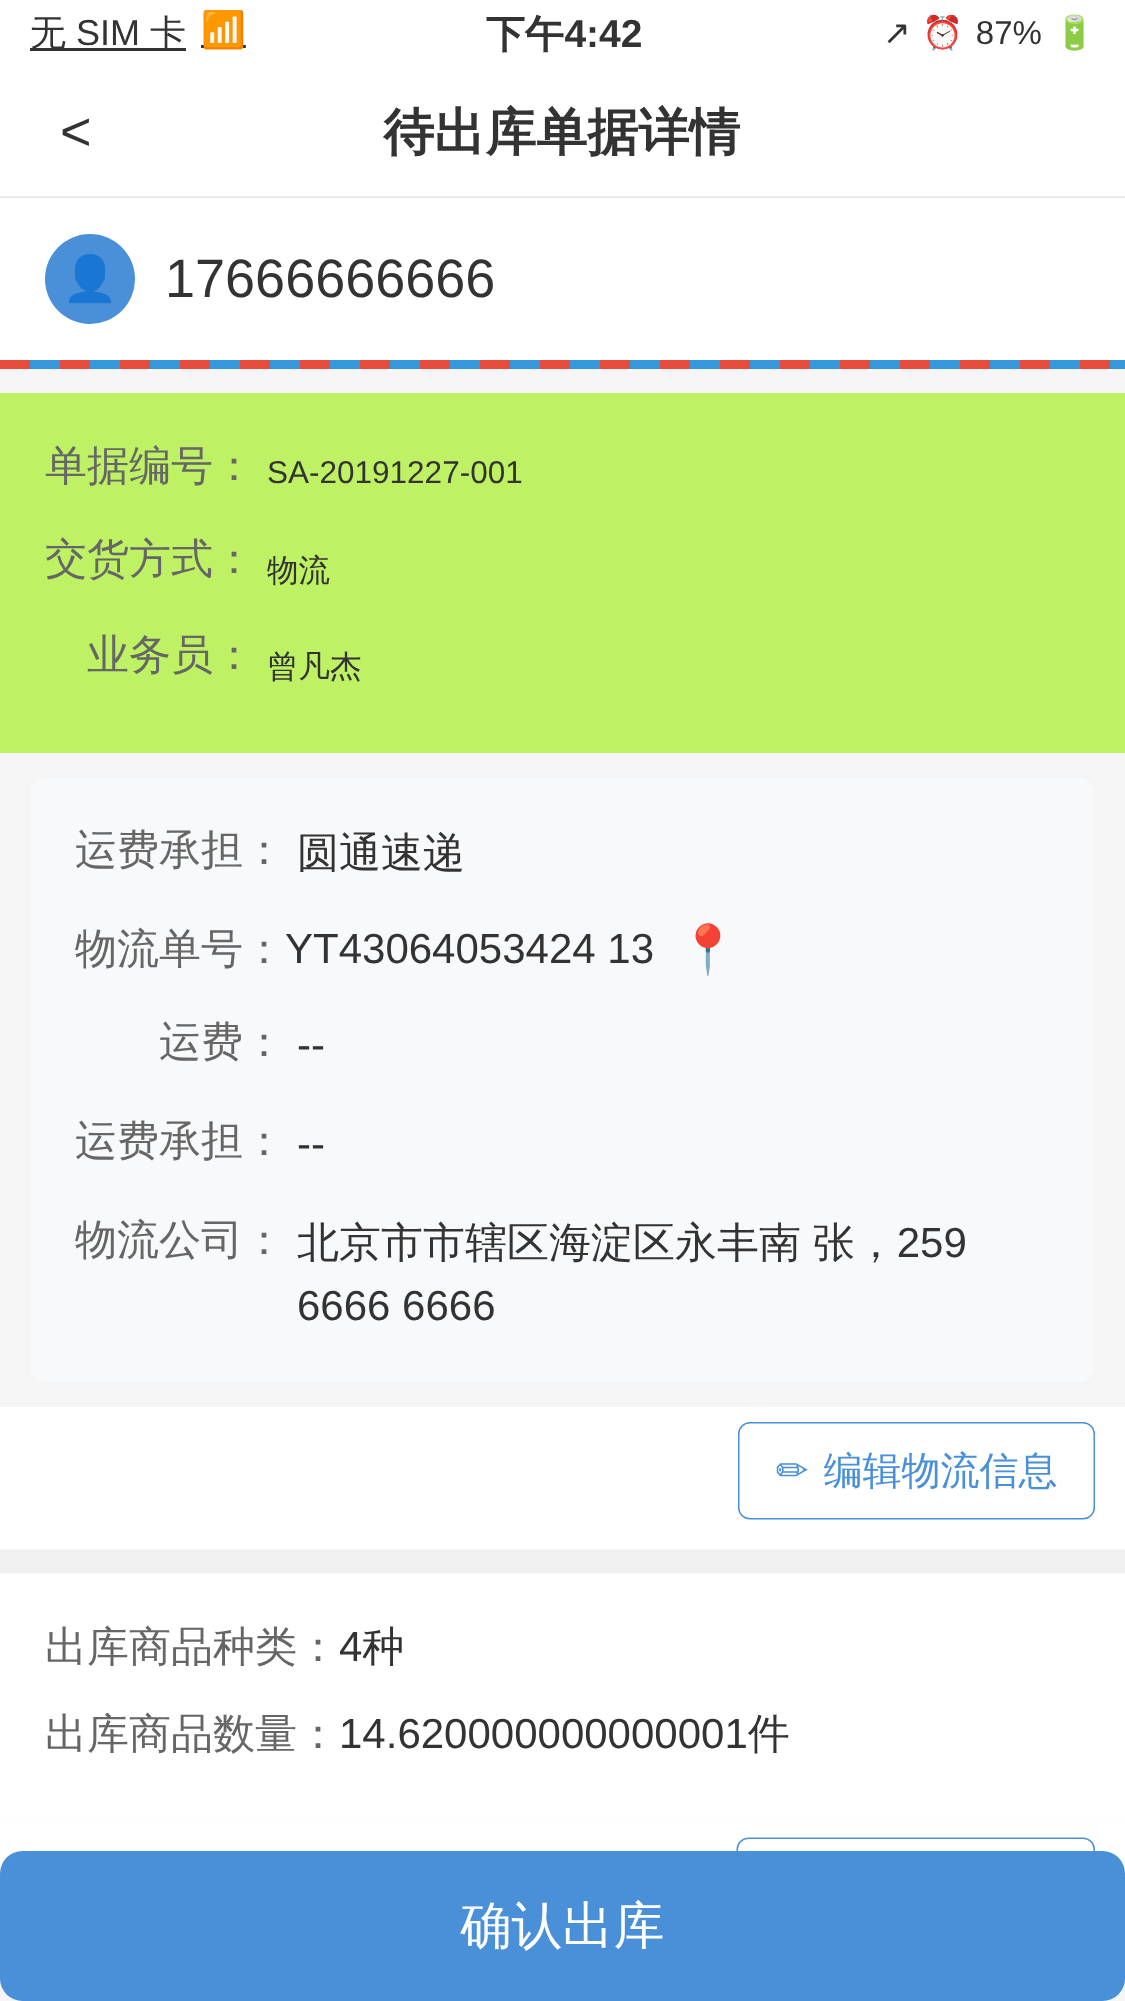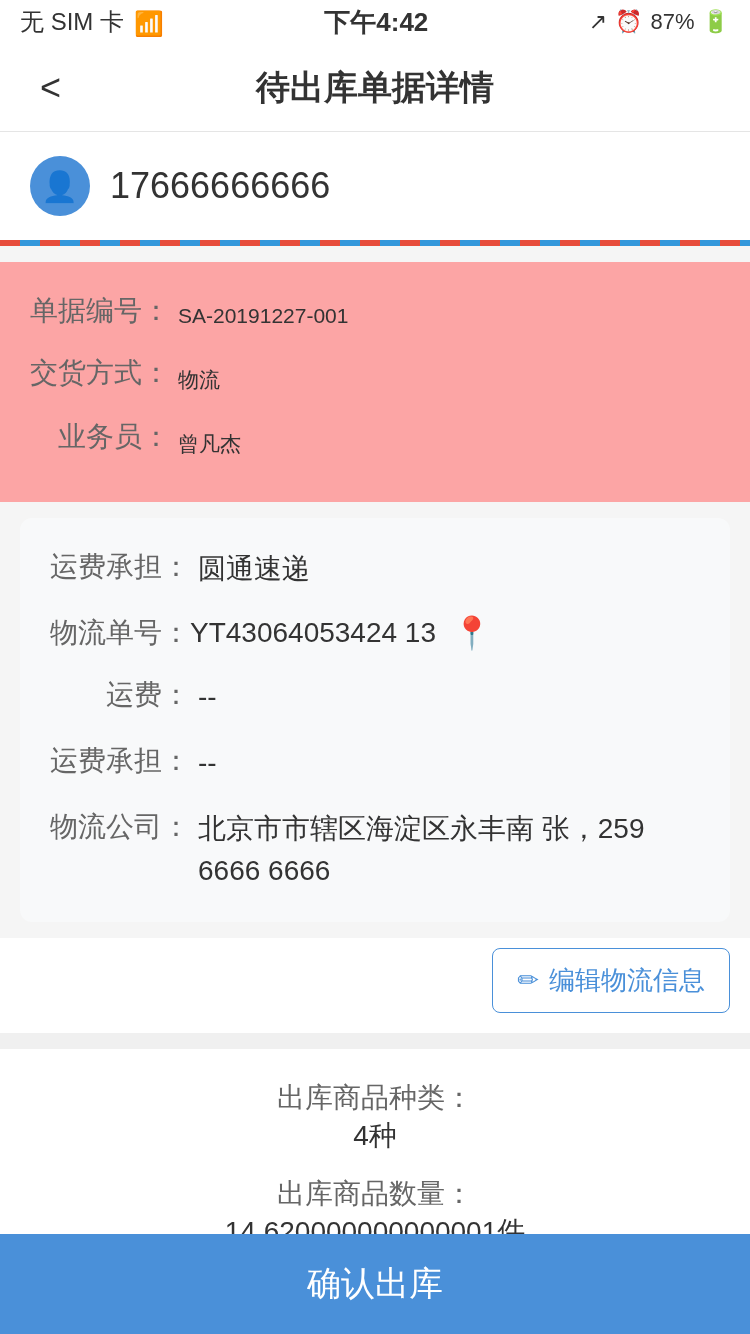--- a/index.html
+++ b/index.html
@@ -18,21 +18,21 @@
     .status-bar {
       height: 44px;
       background: #fff;
       display: flex;
       align-items: center;
       justify-content: space-between;
       padding: 0 20px;
       font-size: 24px;
       color: #333;
     }
-    .status-left { display: flex; align-items: flex-end; gap: 10px; font-weight: 500; }
+    .status-left { display: flex; align-items: flex-start; gap: 10px; font-weight: 500; text-decoration: underline; }
     .status-center { font-weight: 600; font-size: 26px; }
     .status-right { display: flex; align-items: center; gap: 8px; font-size: 22px; }
 
     
     .nav-bar {
       height: 88px;
       background: #fff;
       display: flex;
       align-items: center;
       padding: 0 30px;
@@ -87,21 +87,21 @@
       background: repeating-linear-gradient(
         90deg,
         #e74c3c 0px, #e74c3c 20px,
         #3498db 20px, #3498db 40px
       );
       margin: 0;
     }
 
     
     .info-section {
-      background: #fca5a5;
+      background: #bef264;
       padding: 30px 30px 20px;
       margin-top: 16px;
     }
     .info-row {
       display: flex;
       align-items: flex-start;
       margin-bottom: 24px;
     }
     .info-label {
       color: #666;
@@ -187,21 +187,20 @@
 
     
     .goods-section {
       background: #fff;
       padding: 30px 30px 20px;
     }
     .goods-row {
       display: flex;
       align-items: center;
       margin-bottom: 20px;
-      flex-direction: column;
     }
     .goods-label {
       color: #666;
       font-size: 28px;
       min-width: 180px;
     }
     .goods-value {
       color: #333;
       font-size: 28px;
     }
@@ -237,20 +236,21 @@
     .confirm-btn-bar {
       position: fixed;
       bottom: 0;
       width: 750px;
       background: #4a90d9;
       height: 100px;
       display: flex;
       align-items: center;
       justify-content: center;
       cursor: pointer;
+      border-radius: 15px;
     }
     .confirm-btn-label {
       color: #fff;
       font-size: 34px;
       font-weight: 500;
     }
 
     .main-content {
       padding-bottom: 100px;
     }

